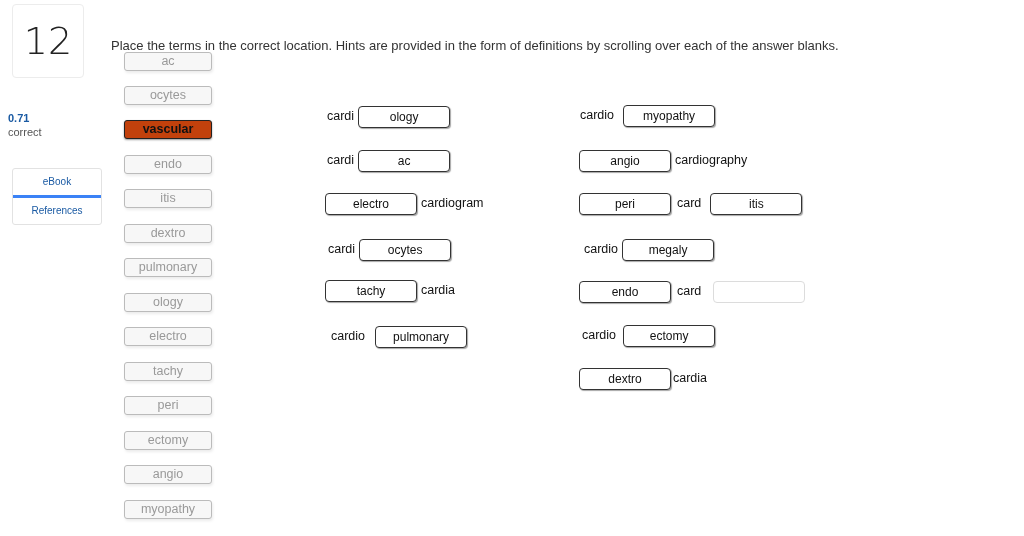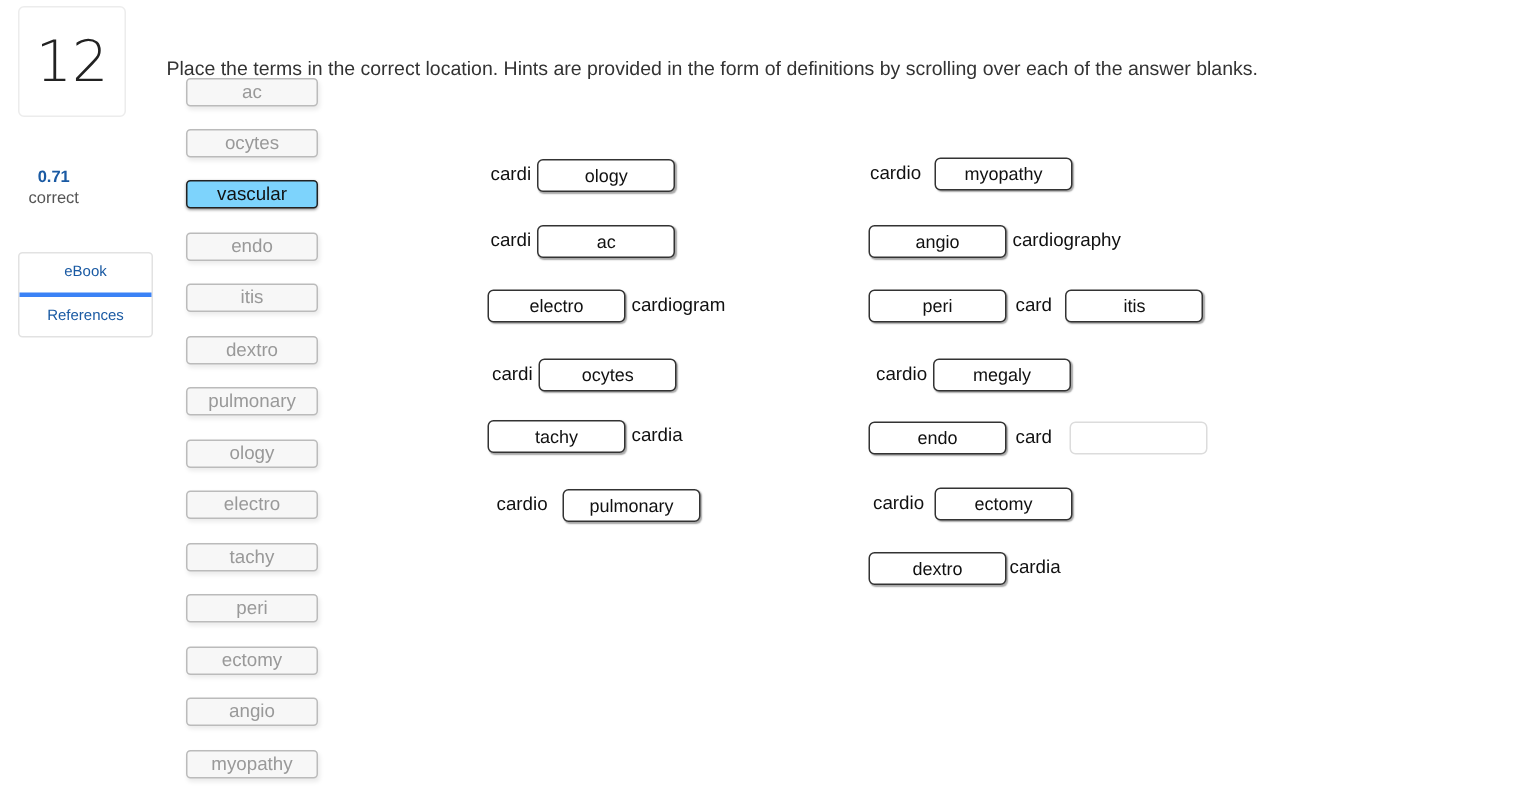--- a/index.html
+++ b/index.html
@@ -1,27 +1,27 @@
 <!DOCTYPE html>
 <html><head>
 <meta charset="utf-8">
 <style>
   html, body { margin:0; padding:0; background:#fff; }
   body { width:1024px; height:536px; position:relative; overflow:hidden; font-family:"Liberation Sans", sans-serif; color:#222; }
   .qnum { position:absolute; left:12px; top:4px; width:72px; height:74px; border:1px solid #ececec; border-radius:4px; box-sizing:border-box; display:flex; align-items:center; justify-content:center; font-size:38px; color:#222; font-family:"DejaVu Sans", sans-serif; font-weight:300; }
-  .points { position:absolute; left:19px; top:111px; font-size:11px; line-height:14px;text-align:center; }
+  .points { position:absolute; left:8px; top:111px; font-size:11px; line-height:14px; }
   .points .val { color:#1a5aa3; font-weight:bold; }
   .points .lbl { color:#555; }
   .sidebox { position:absolute; left:12px; top:168px; width:90px; border:1px solid #e2e2e2; border-radius:3px; box-sizing:border-box; }
   .sidebox a { display:block; text-align:center; font-size:10px; color:#1a5aa3; height:26px; line-height:26px; text-decoration:none; cursor:pointer; }
   .sidebox a + a { border-top:3px solid #3b82f6; }
   .instructions { position:absolute; left:111px; top:38px; font-size:13px; color:#333; white-space:nowrap; }
   .bank { position:absolute; left:124px; top:52px; }
   .chip { position:absolute; width:88px; height:19px; box-sizing:border-box; border:1px solid #bbb; border-radius:3px; background:#f7f7f7; color:#999; text-align:center; font-size:12.5px; line-height:17px; box-shadow:1px 2px 3px rgba(0,0,0,0.08); cursor:pointer; }
-  .chip.active { border:1px solid #222; background:#7dd3fc; color:#111; box-shadow:0 1px 2px rgba(0,0,0,0.4); }
+  .chip.active { border:1px solid #222; background:#c2410c; color:#111; box-shadow:0 1px 2px rgba(0,0,0,0.4);font-weight:bold; }
   .row { position:absolute; display:flex; align-items:center; font-size:12.5px; color:#111; }
   .row .txt { line-height:16px; white-space:nowrap; }
   .slot { width:92px; height:22px; box-sizing:border-box; border:1px solid #333; border-radius:4px; background:#fff; text-align:center; font-size:12px; line-height:20px; color:#111; box-shadow:1px 1px 1px rgba(0,0,0,0.35); margin-top:2px; cursor:pointer; }
   .slot.empty { border:1px solid #dcdcdc; box-shadow:none; }
   .gap { width:4px; }
 </style>
 </head>
 <body>
 
 <div class="qnum">12</div>

